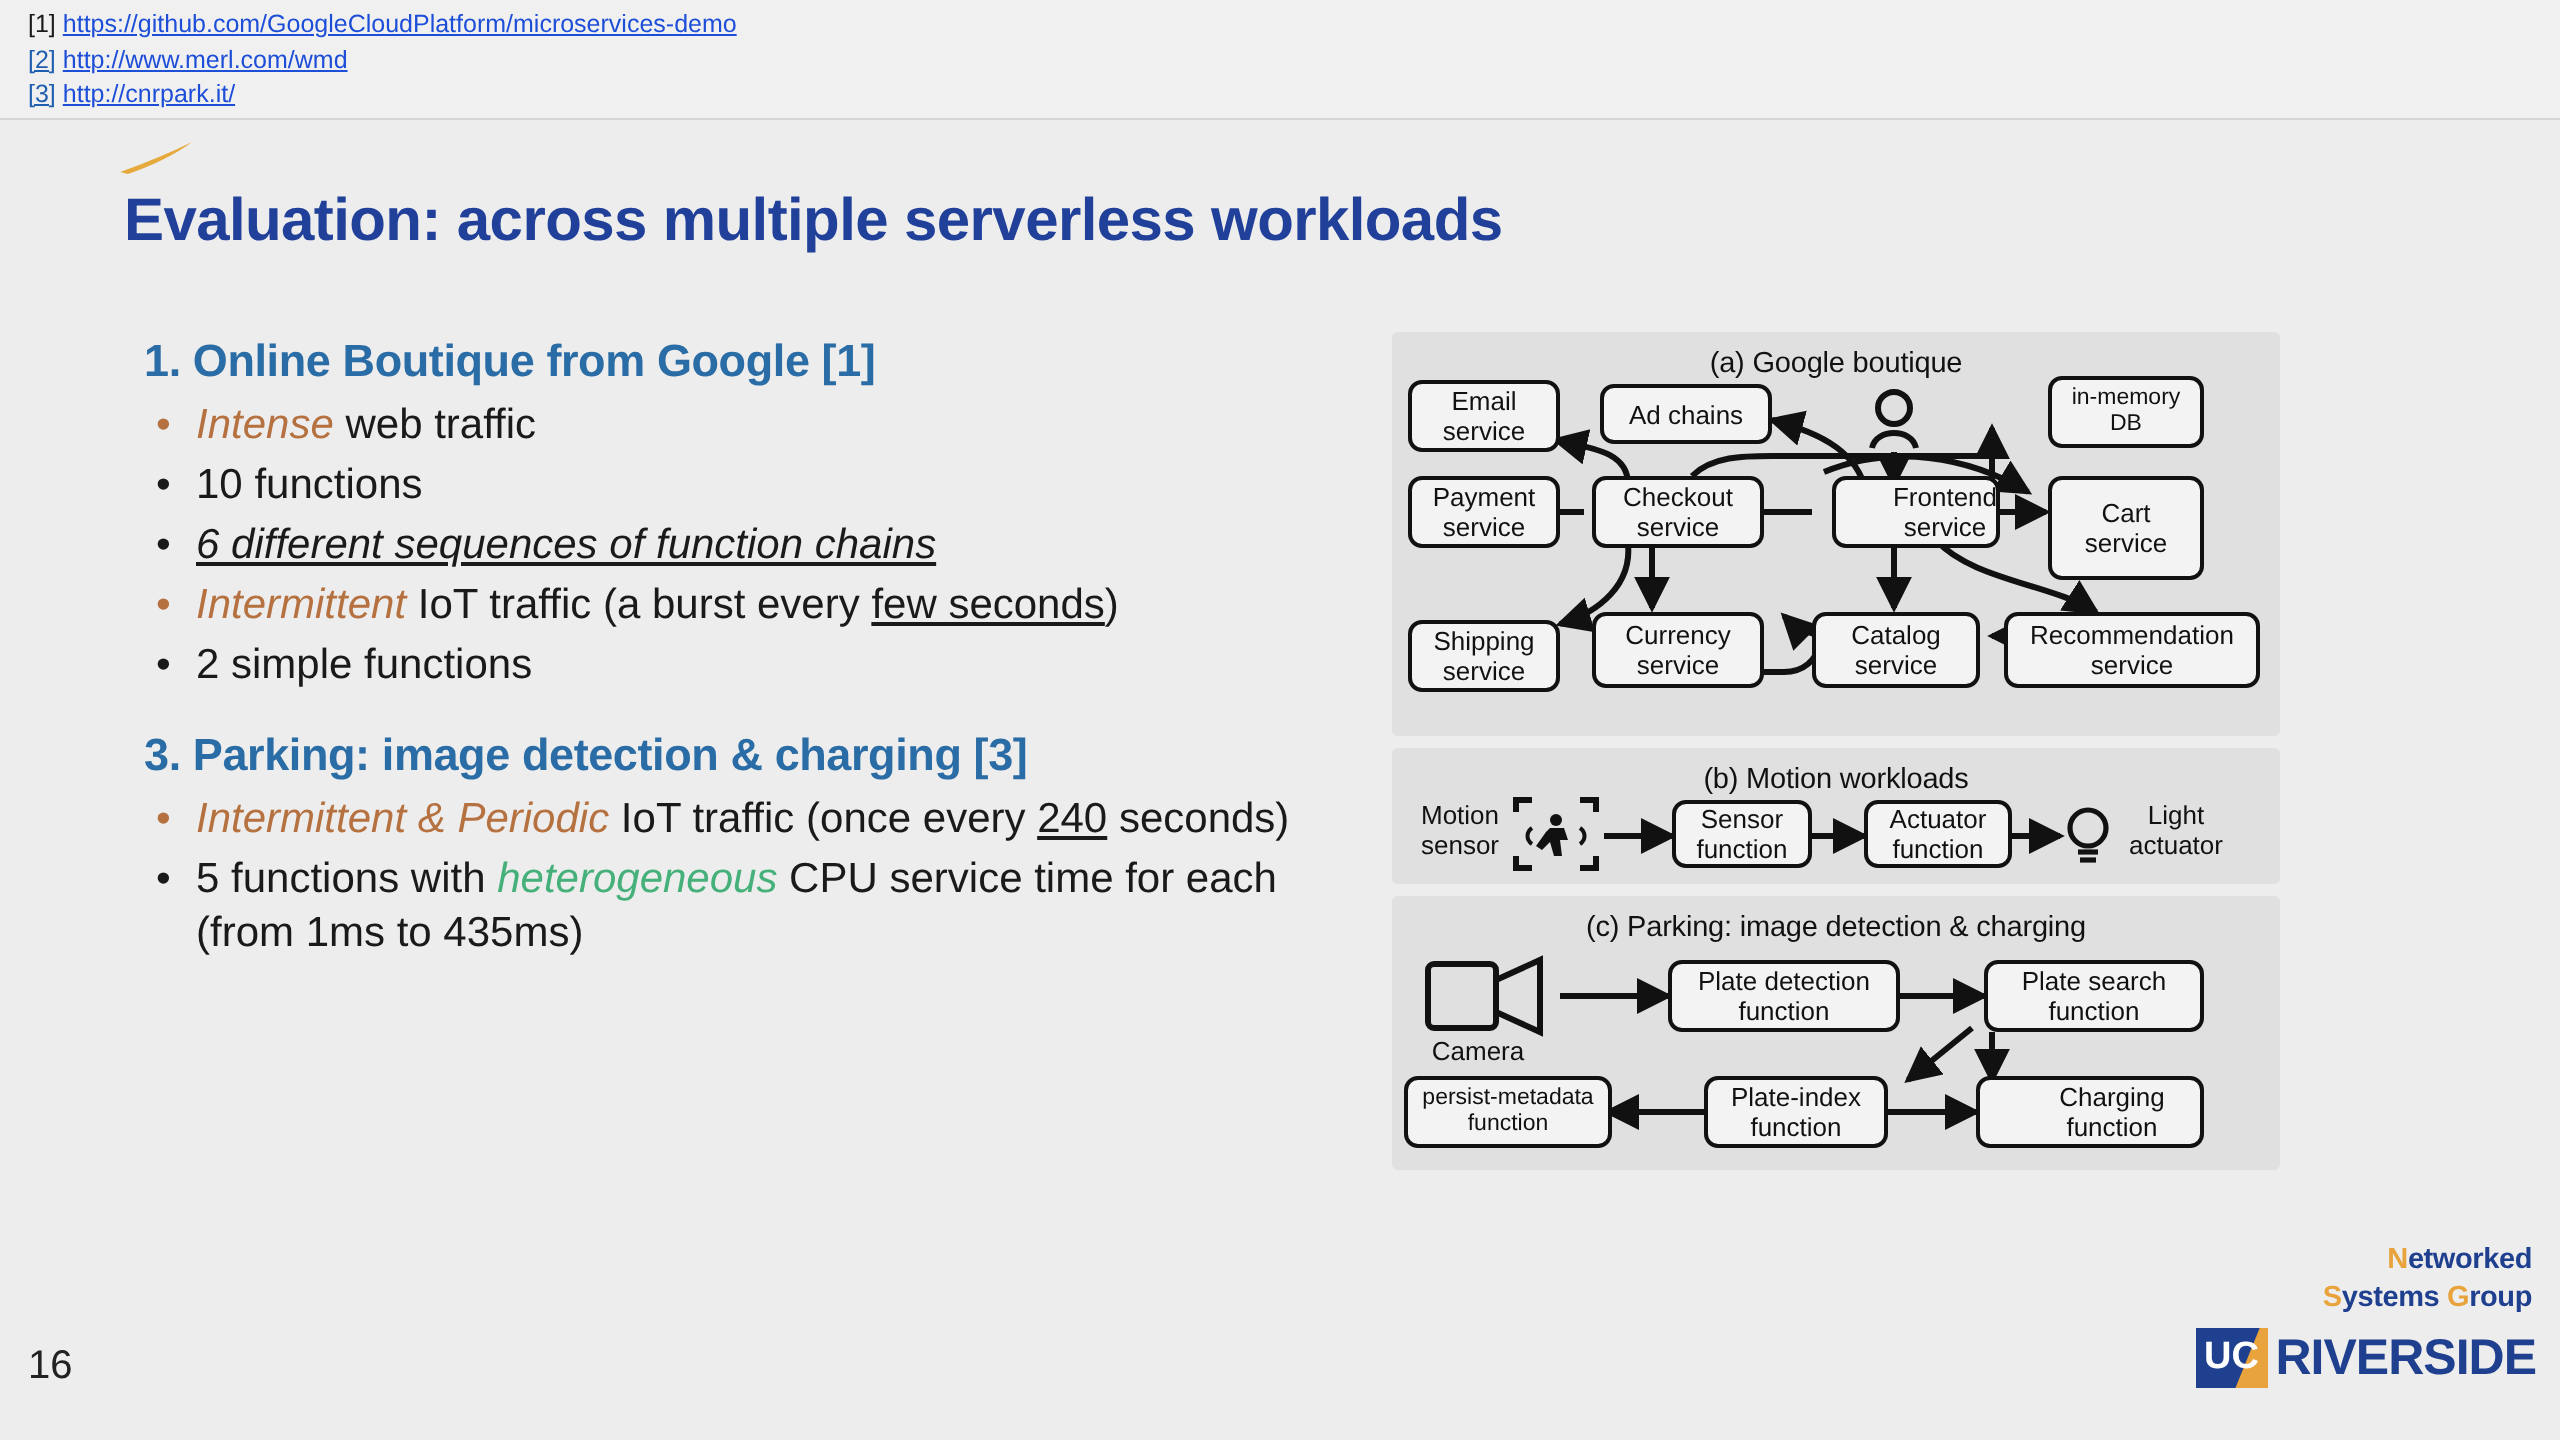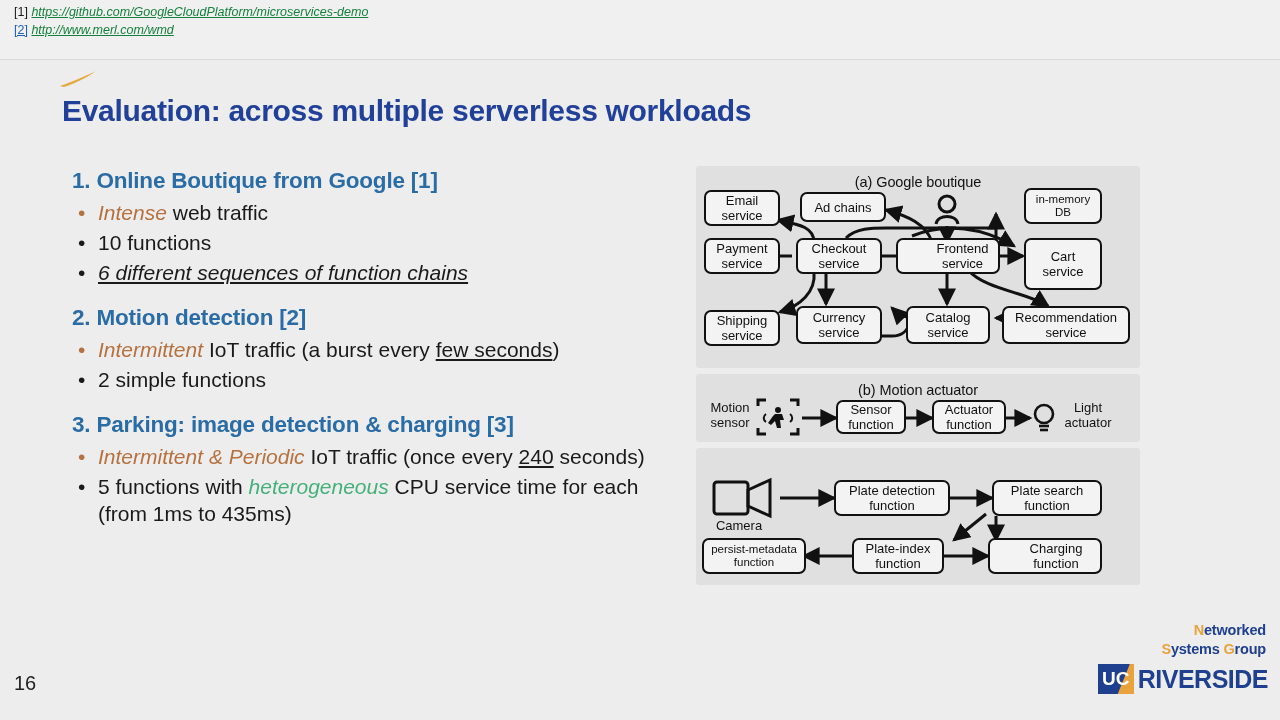--- a/index.html
+++ b/index.html
@@ -11,21 +11,21 @@
   }
   
   .refs{
     position:absolute;left:0;top:0;width:1280px;height:60px;
     background:#f0f0f0;
     border-bottom:1px solid #d6d6d6;
     padding:4px 0 0 14px;box-sizing:border-box;
   }
   .ref-line{font-size:12.5px;line-height:17.5px;color:#1a1a1a;white-space:nowrap;}
   .ref-num{color:#1a1a1a;}
-  .ref-link{color:#15803d;text-decoration:underline;font-style:italic;}
+  .ref-link{color:#1d4ed8;text-decoration:underline;}
   .ref-line:nth-child(2) .ref-num,.ref-line:nth-child(3) .ref-num{color:#1f5fb0;text-decoration:underline;}
 
   
   .swoosh{position:absolute;left:58px;top:70px;width:40px;height:18px;}
 
   
   .title{
     position:absolute;left:62px;top:94px;width:1060px;
     font-size:30px;font-weight:bold;color:#20409a;
     letter-spacing:-0.3px;white-space:nowrap;
@@ -92,20 +92,24 @@
 
 <div class="refs">
   <div class="ref-line">
     <span class="ref-num">[1]</span>
     <a class="ref-link" href="#">https://github.com/GoogleCloudPlatform/microservices-demo</a>
   </div>
   <div class="ref-line">
     <span class="ref-num">[2]</span>
     <a class="ref-link" href="#">http://www.merl.com/wmd</a>
   </div>
+  <div class="ref-line">
+    <span class="ref-num">[3]</span>
+    <a class="ref-link" href="#">http://cnrpark.it/</a>
+  </div>
 </div>
 
 <svg class="swoosh" viewBox="0 0 40 18">
   <path d="M2 16 C8 14 26 7 38 1 C30 7 18 13 6 17 Z" fill="#e5a93c"></path>
 </svg>
 
 <div class="title">Evaluation: across multiple serverless workloads</div>
 
 <div class="left">
 
@@ -116,21 +120,20 @@
   </div>
   <div class="bullet">
     <span class="dot dark">•</span>
     <span class="txt"> 10 functions</span>
   </div>
   <div class="bullet">
     <span class="dot dark">•</span>
     <span class="txt u-italic">6 different sequences of function chains </span>
   </div>
 
-  <div class="h-item second">2. Motion detection [2]</div>
   <div class="bullet">
     <span class="dot orange">•</span>
     <span class="txt"><span class="em-orange">Intermittent</span><span> IoT traffic (a burst every </span><span class="u">few seconds</span><span>)</span></span>
   </div>
   <div class="bullet">
     <span class="dot dark">•</span>
     <span class="txt"> 2 simple functions</span>
   </div>
 
   <div class="h-item third">3. Parking: image detection &amp; charging [3]</div>
@@ -210,39 +213,39 @@
     </div>
     <div class="node" style="left:104px;top:26px;width:86px;height:30px;">
       <span>Ad chains</span>
     </div>
     <div class="node" style="left:100px;top:72px;width:86px;height:36px;">
       <span>Checkout<br>service</span>
     </div>
     <div class="node" style="left:100px;top:140px;width:86px;height:38px;">
       <span>Currency<br>service</span>
     </div>
-    <div class="node" style="left:200px;top:72px;width:104px;height:36px;padding-left:29px;">
+    <div class="node" style="left:220px;top:72px;width:84px;height:36px;padding-left:29px;">
       <span>Frontend<br>service</span>
     </div>
     <div class="node" style="left:210px;top:140px;width:84px;height:38px;">
       <span>Catalog<br>service</span>
     </div>
     <div class="node" style="left:328px;top:72px;width:78px;height:52px;">
       <span>Cart<br>service</span>
     </div>
     <div class="node sm" style="left:328px;top:22px;width:78px;height:36px;">
       <span>in-memory<br>DB</span>
     </div>
     <div class="node" style="left:306px;top:140px;width:128px;height:38px;">
       <span>Recommendation<br>service</span>
     </div>
   </div>
 
   <div class="panel pb">
-    <div class="panel-title">(b) Motion actuator</div>
+    <div class="panel-title">(b) Motion workloads</div>
 
     <svg class="wires" width="444" height="68">
       <g stroke="#111" stroke-width="3" fill="none" marker-end="url(#ah)">
         <path d="M106,44 L140,44"></path>
         <path d="M210,44 L236,44"></path>
         <path d="M308,44 L334,44"></path>
       </g>
 
       <g stroke="#111" stroke-width="3" fill="none">
         <path d="M62,32 L62,26 L70,26"></path>
@@ -270,20 +273,21 @@
     <div class="node" style="left:140px;top:26px;width:70px;height:34px;">
       <span>Sensor<br>function</span>
     </div>
     <div class="node" style="left:236px;top:26px;width:74px;height:34px;">
       <span>Actuator<br>function</span>
     </div>
     <div style="position:absolute;left:362px;top:26px;width:60px;font-size:13px;line-height:15px;text-align:center;color:#111;">Light<br>actuator</div>
   </div>
 
   <div class="panel pc">
+    <div class="panel-title">(c) Parking: image detection &amp; charging</div>
 
     <svg class="wires" width="444" height="137">
       <g stroke="#111" stroke-width="3" fill="none" marker-end="url(#ah)">
         <path d="M84,50 L138,50"></path>
         <path d="M254,50 L296,50"></path>
         <path d="M300,68 L300,92"></path>
         <path d="M290,66 L258,92"></path>
         <path d="M156,108 L108,108"></path>
         <path d="M246,108 L292,108"></path>
       </g>

